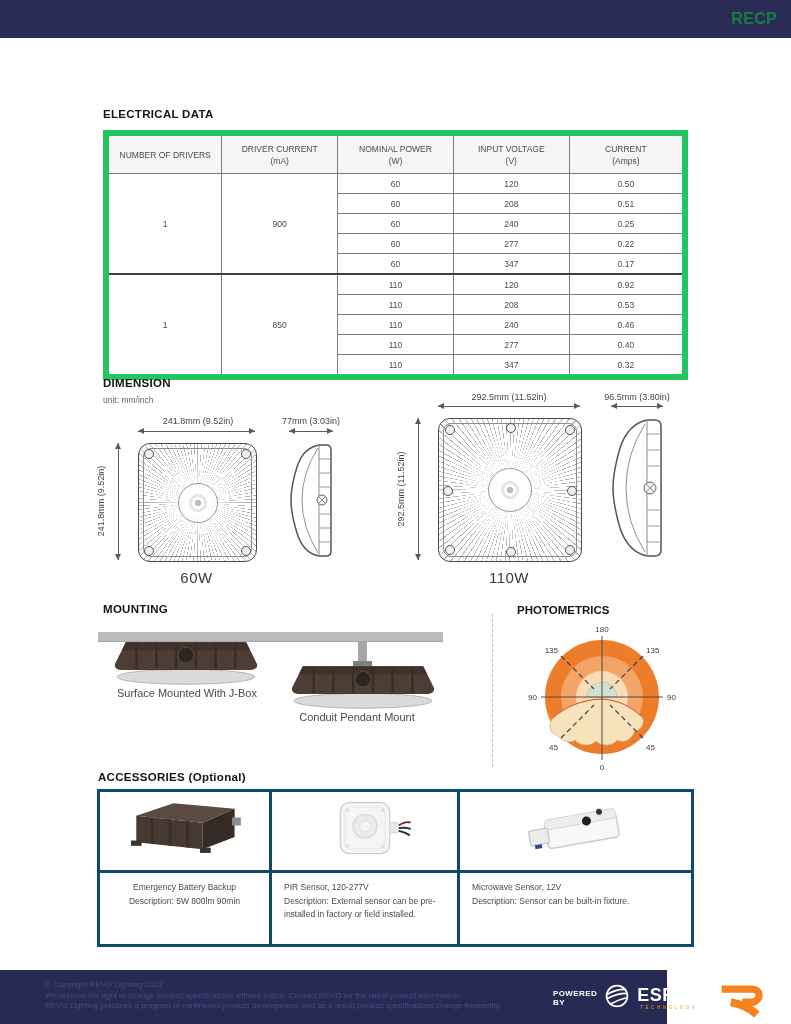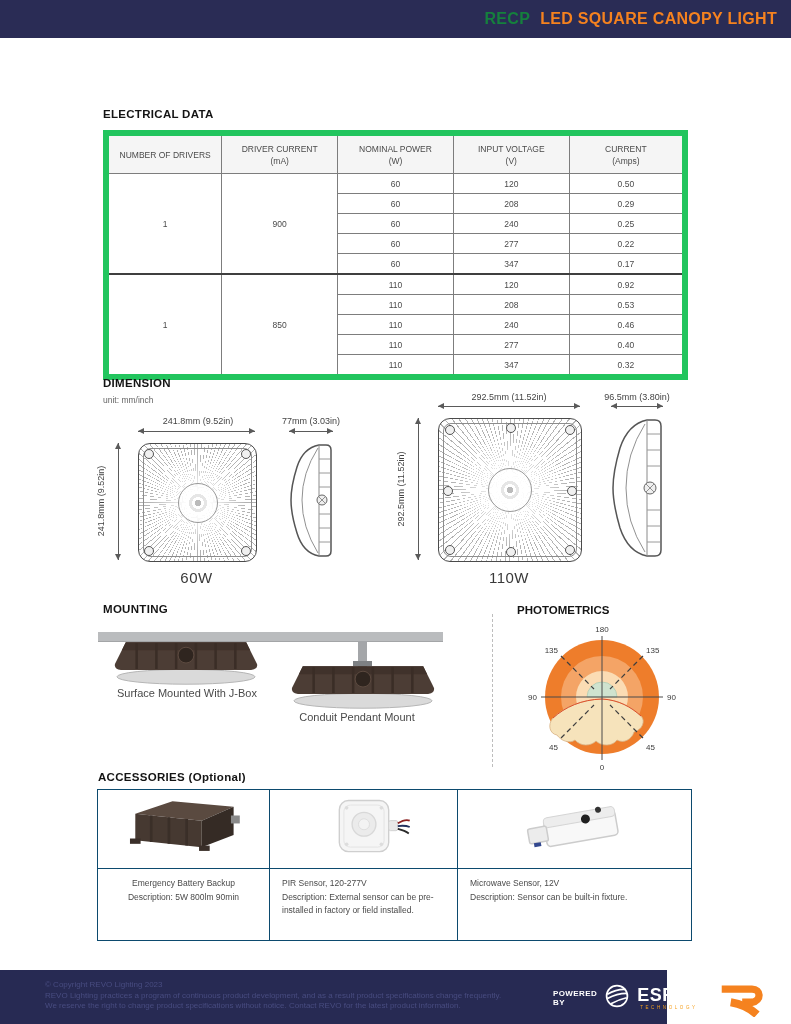--- a/index.html
+++ b/index.html
@@ -57,21 +57,21 @@
   .pole{position:absolute;left:358px;top:641px;width:9px;height:26px;background:#a4a6a9;}
   .pole-collar{position:absolute;left:353px;top:661px;width:19px;height:5px;background:#7e8184;}
   .mount-label{position:absolute;width:190px;text-align:center;font-size:11px;color:#4a4a4a;}
   .v-dash{position:absolute;left:492px;top:614px;height:153px;border-left:1px dashed #bdbdbd;}
   
   .photo-h{position:absolute;left:517px;top:604px;width:170px;text-align:left;
            font-size:11.5px;font-weight:800;color:#141414;}
   
   .atable{position:absolute;left:97px;top:789px;width:594px;border-collapse:collapse;
           table-layout:fixed;border:1.5px solid #3f3f3f;}
-  .atable td{border:1px solid #0c4a6e;vertical-align:middle;text-align:center;}
+  .atable td{border:3px solid #0c4a6e;vertical-align:middle;text-align:center;}
   .atable td.img{height:76px;}
   .atable td.txt{height:55px;vertical-align:top;padding:8px 12px;font-size:8.5px;
           line-height:13.5px;color:#4a4a4a;text-align:left;}
   .atable td.txt.center{text-align:center;}
   .acc-title{display:block;}
   .acc-desc{display:block;}
   
   .footer{position:absolute;left:0;top:970px;width:667px;height:54px;background:#272a53;}
   .foot-lines{position:absolute;left:45px;top:10px;font-size:8px;line-height:10.5px;color:#484c80;}
   .powered{position:absolute;left:553px;top:13px;display:flex;align-items:center;gap:7px;}
@@ -82,21 +82,20 @@
   .r-logo{position:absolute;left:716px;top:11px;}
 </style>
 </head>
 <body>
 
 <div class="page">
 
   <div class="topbar"></div>
   <div class="titlebox">
     <span class="t-model">RECP</span>
-    <span class="t-name">LED SQUARE CANOPY LIGHT</span>
   </div>
 
   <div class="sec-h" style="left:103px;top:108px;">ELECTRICAL DATA</div>
 
   <table class="etable">
     <thead>
       <tr>
         <th>
             <span>NUMBER OF DRIVERS</span>
             <span></span>
@@ -123,21 +122,21 @@
       <tr>
         <td rowspan="5">1</td>
         <td rowspan="5">900</td>
         <td>60</td>
         <td>120</td>
         <td>0.50</td>
       </tr>
       <tr>
           <td>60</td>
           <td>208</td>
-          <td>0.29</td>
+          <td>0.51</td>
         </tr>
       <tr>
           <td>60</td>
           <td>240</td>
           <td>0.25</td>
         </tr>
       <tr>
           <td>60</td>
           <td>277</td>
           <td>0.22</td>
@@ -352,22 +351,22 @@
         <span class="acc-title">Microwave Sensor, 12V</span>
         <span class="acc-desc">Description: Sensor can be built-in fixture.</span>
       </td>
     </tr>
   </tbody>
     </table>
 
   <div class="footer">
     <div class="foot-lines">
       <div>© Copyright REVO Lighting 2023</div>
+      <div>We reserve the right to change product specifications without notice. Contact REVO for the latest product information.</div>
       <div>REVO Lighting practices a program of continuous product development, and as a result product specifications change frequently.</div>
-      <div>We reserve the right to change product specifications without notice. Contact REVO for the latest product information.</div>
     </div>
     <div class="powered">
       <span class="pb-label">POWERED BY</span>
       <span>
         <svg width="26" height="26" viewBox="0 0 30 30">
           <circle cx="15" cy="15" r="12" fill="none" stroke="#fff" stroke-width="2"></circle>
           <path d="M4,13 Q14,7 25,7.5 M4,18 Q15,12 26,12 M8,24 Q17,19 26,17" stroke="#fff" stroke-width="2" fill="none"></path>
         </svg>
       </span>
       <span class="espen-stack">

